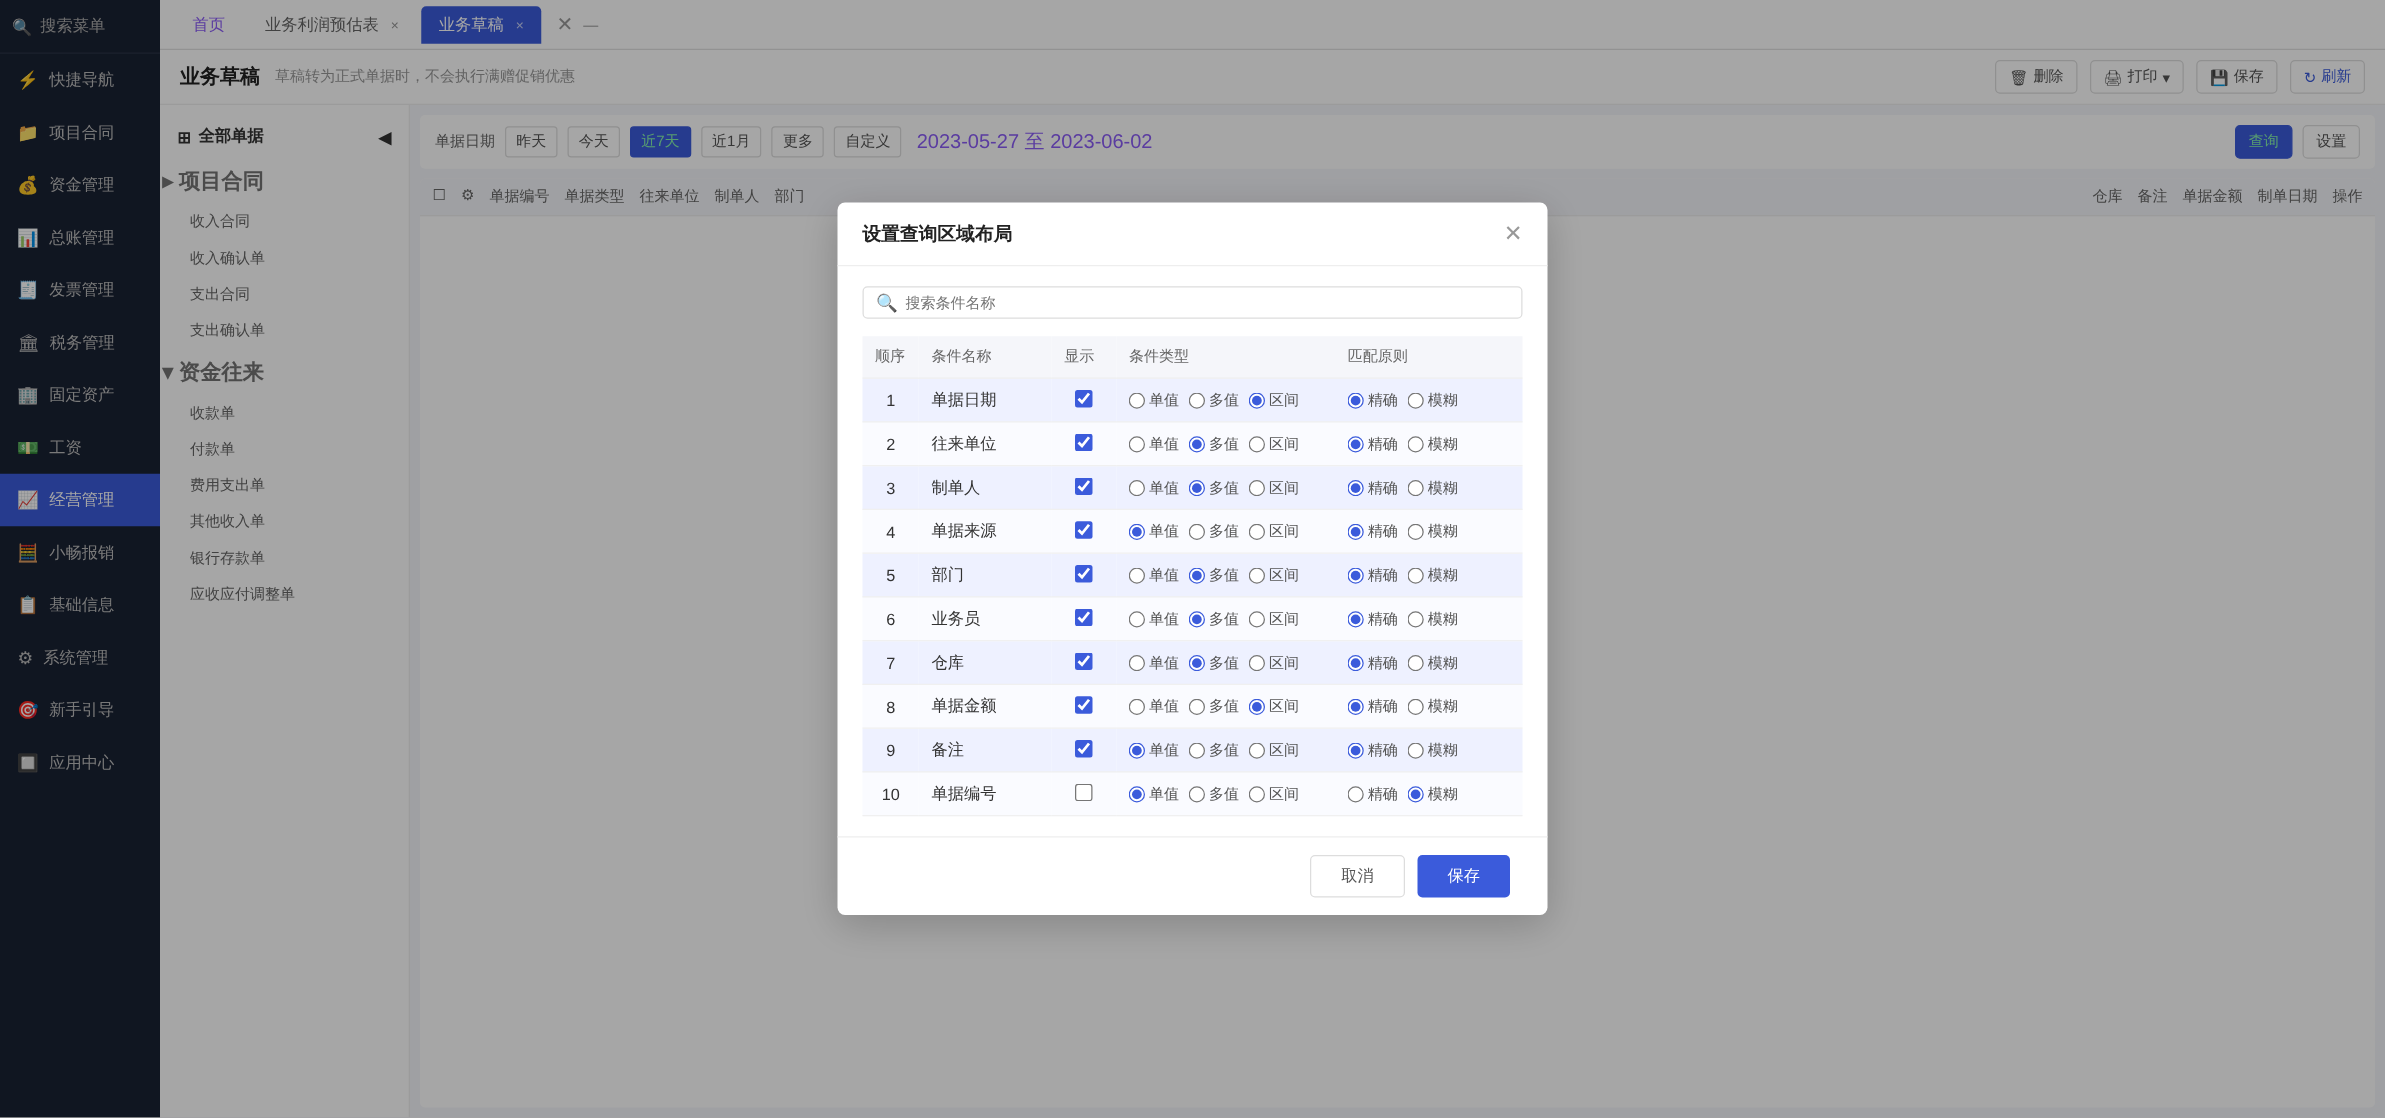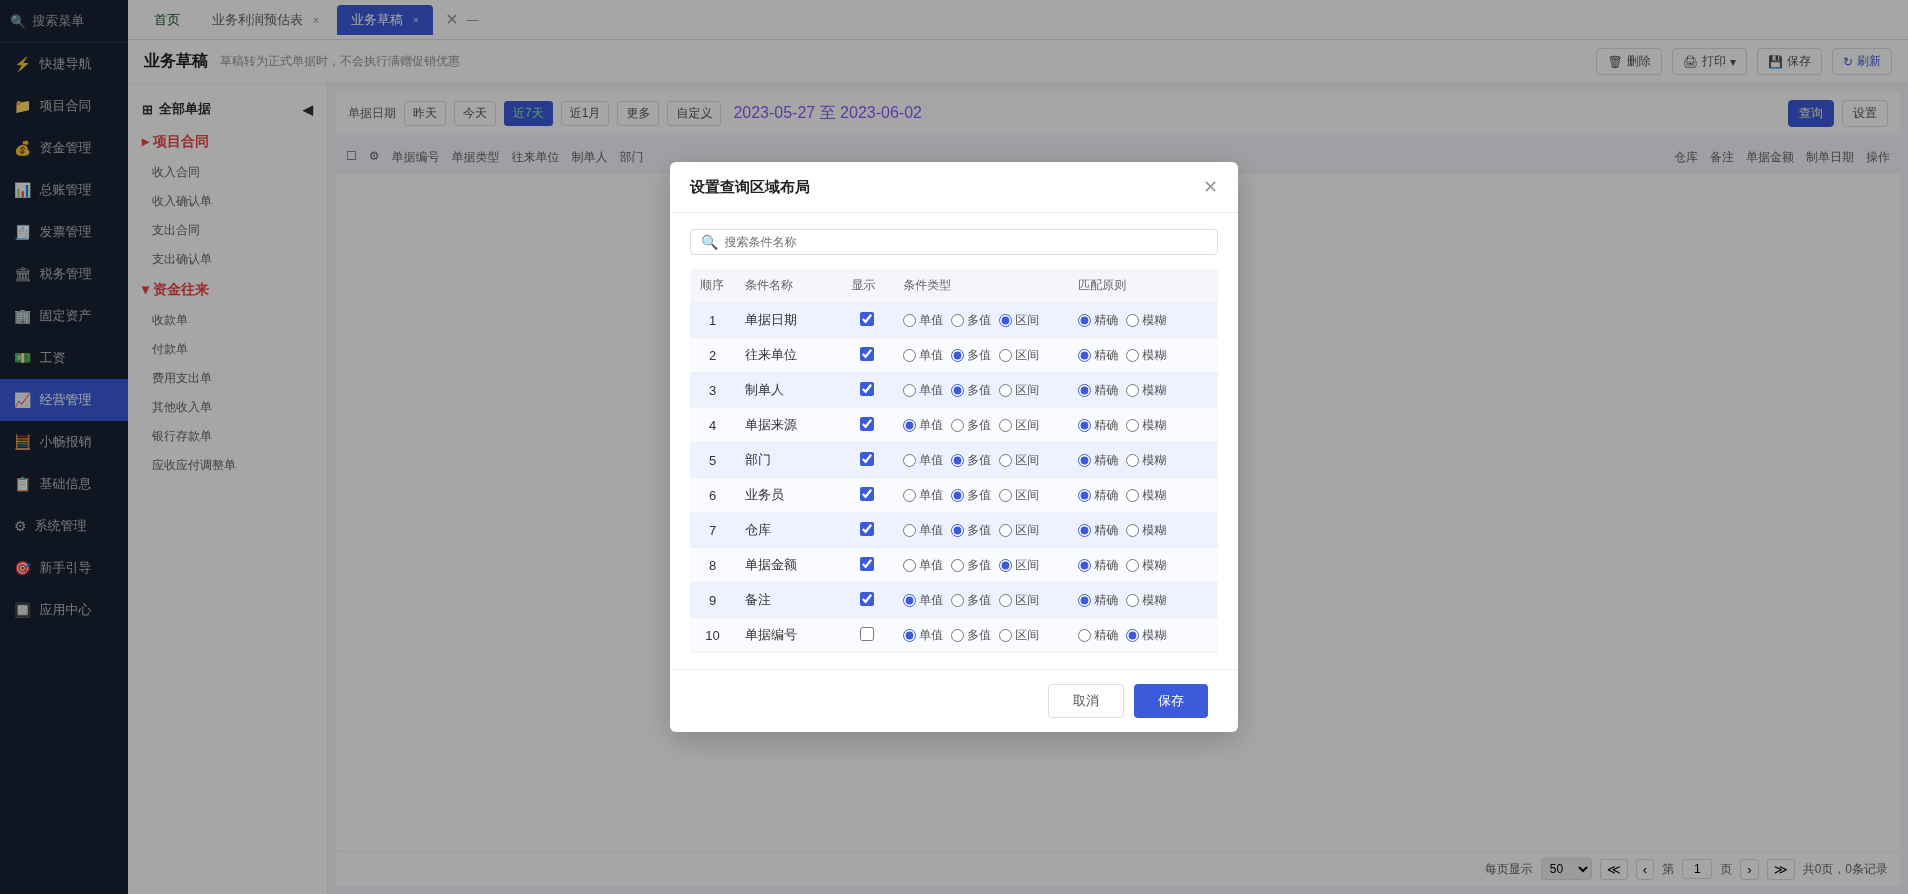--- a/index.html
+++ b/index.html
@@ -23,40 +23,40 @@
 
     
     .top-tabs {
       background: #fff; display: flex; align-items: center; padding: 0 12px; height: 40px; border-bottom: 1px solid #e0e0e0; gap: 4px;
     }
     .tab {
       padding: 6px 14px; font-size: 13px; cursor: pointer; color: #666; border-radius: 4px 4px 0 0; position: relative;
     }
     .tab.active { background: #3b5bdb; color: #fff; }
     .tab .close-btn { margin-left: 6px; font-size: 11px; opacity: 0.7; }
-    .tab-home { color: #14532d; }
+    .tab-home { color: #8b5cf6; }
 
     
     .page-header {
       background: #fff; padding: 8px 16px; display: flex; align-items: center; gap: 12px; border-bottom: 1px solid #eee;
     }
     .page-title { font-size: 16px; font-weight: bold; color: #222; }
     .page-subtitle { font-size: 12px; color: #999; }
     .page-actions { margin-left: auto; display: flex; gap: 10px; align-items: center; }
     .btn-action { display: flex; align-items: center; gap: 4px; padding: 4px 10px; border: 1px solid #ddd; background: #fff; border-radius: 4px; cursor: pointer; font-size: 12px; color: #555; }
     .btn-refresh { color: #3b5bdb; }
     .close-x { font-size: 16px; margin-left: 8px; cursor: pointer; color: #999; }
 
     
     .content-area { flex: 1; display: flex; overflow: hidden; background: #f5f6fa; }
 
     
     .left-nav { width: 200px; background: #fff; border-right: 1px solid #eee; overflow-y: auto; padding: 8px 0; }
     .left-nav-header { padding: 8px 14px; font-size: 13px; font-weight: bold; color: #333; display: flex; align-items: center; gap: 6px; }
-    .left-nav-group { padding: 7px 14px; font-size: 14px; color: #ef4444; cursor: pointer; font-weight: bold; }
+    .left-nav-group { padding: 7px 2px; font-size: 17px; color: #737373; cursor: pointer; font-weight: bold; }
     .left-nav-sub { padding: 6px 14px 6px 24px; font-size: 12px; color: #666; cursor: pointer; }
 
     
     .main-content { flex: 1; display: flex; flex-direction: column; overflow: hidden; padding: 8px; }
     .filter-bar { background: #fff; padding: 8px 12px; border-radius: 4px; margin-bottom: 8px; display: flex; align-items: center; gap: 8px; flex-wrap: wrap; }
     .filter-label { font-size: 12px; color: #666; }
     .filter-btn { padding: 3px 8px; border: 1px solid #ddd; border-radius: 3px; cursor: pointer; font-size: 12px; color: #555; background: #fff; }
     .filter-btn.active { background: #3b5bdb; color: #fff; border-color: #3b5bdb; }
     .filter-date { font-size: 16px; color: #8b5cf6; margin-left: 4px; }
 
@@ -247,21 +247,21 @@
       <div class="filter-bar">
         <span class="filter-label">单据日期</span>
         <button class="filter-btn">昨天</button>
         <button class="filter-btn">今天</button>
         <button class="filter-btn active" style="background:#3b5bdb;color:#86efac;border-color:#3b5bdb;">近7天</button>
         <button class="filter-btn">近1月</button>
         <button class="filter-btn">更多</button>
         <button class="filter-btn">自定义</button>
         <span class="filter-date">2023-05-27 至 2023-06-02</span>
         <div style="margin-left:auto; display:flex; gap:8px;">
-          <button class="btn-action" style="background:#3b5bdb; color:#fef9c3; border-color:#3b5bdb;">
+          <button class="btn-action" style="background:#3b5bdb; color:#86efac; border-color:#3b5bdb;">
             <span>查询</span>
           </button>
           <button class="btn-action">
             <span>设置</span>
           </button>
         </div>
       </div>
 
       <div class="table-area">
         <div style="display:flex; background:#f5f6fa; border-bottom:1px solid #eee; padding:6px 10px; gap:12px; font-size:12px; color:#666;">
@@ -274,35 +274,20 @@
           <span>部门</span>
           <span style="margin-left:auto">仓库</span>
           <span>备注</span>
           <span>单据金额</span>
           <span>制单日期</span>
           <span>操作</span>
         </div>
         <div class="empty-msg">未找到任何业务草稿</div>
       </div>
 
-      <div class="bottom-bar">
-        <span>每页显示</span>
-        <select style="padding:2px 4px; border:1px solid #ddd; border-radius:3px; font-size:12px;">
-          <option>50</option>
-          <option>100</option>
-        </select>
-        <button class="page-nav-btn">≪</button>
-        <button class="page-nav-btn">‹</button>
-        <span>第</span>
-        <input type="text" value="1" style="width: 30px; padding: 2px 4px; border: 1px solid rgb(221, 221, 221); border-radius: 3px; text-align: center; font-size: 12px;">
-        <span>页</span>
-        <button class="page-nav-btn">›</button>
-        <button class="page-nav-btn">≫</button>
-        <span>共0页，0条记录</span>
-      </div>
     </div>
   </div>
 </div>
 
 <div class="modal-overlay">
   <div class="modal">
 
     <div class="modal-header">
       <span class="modal-title">设置查询区域布局</span>
       <button class="modal-close">✕</button>

